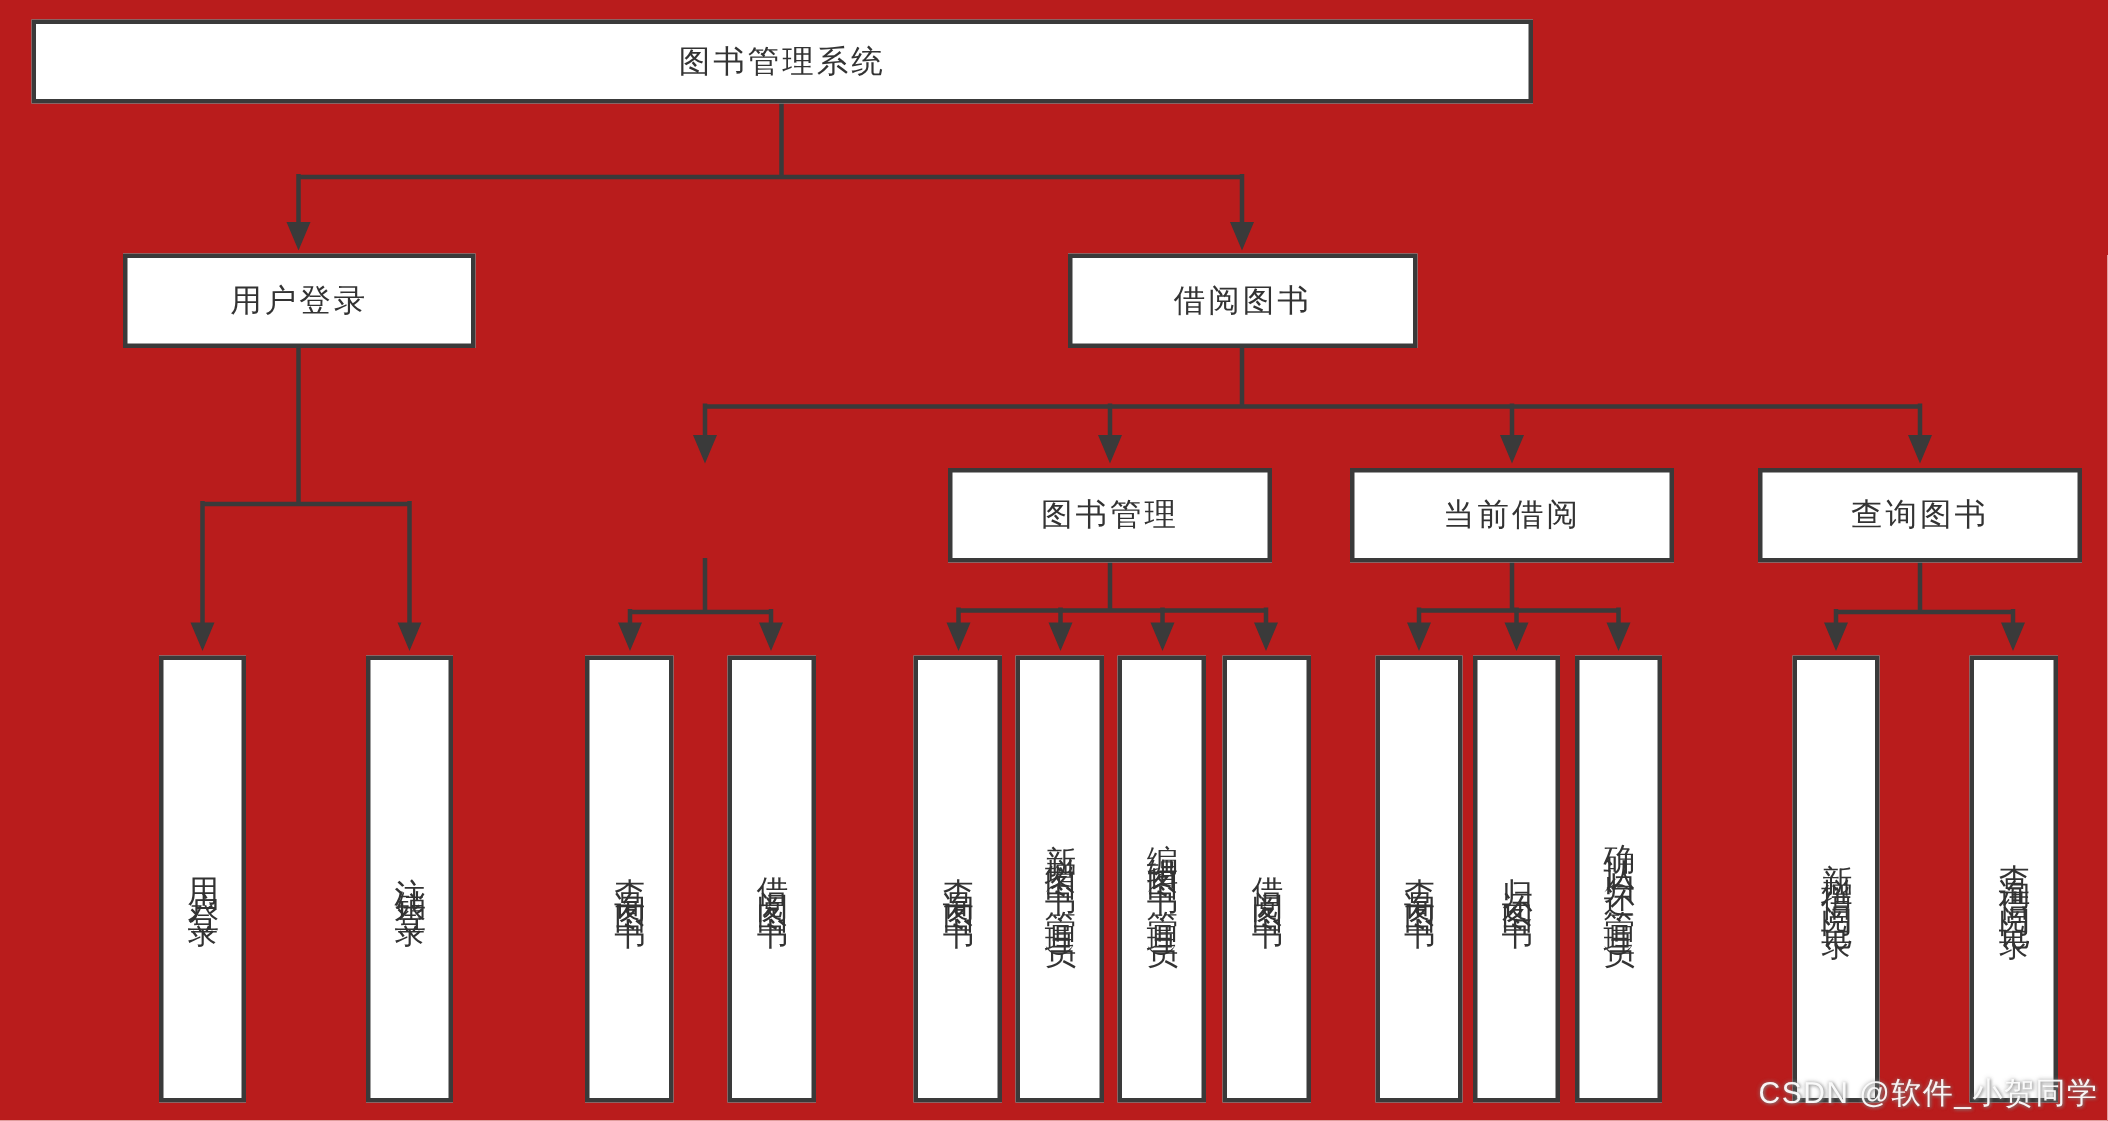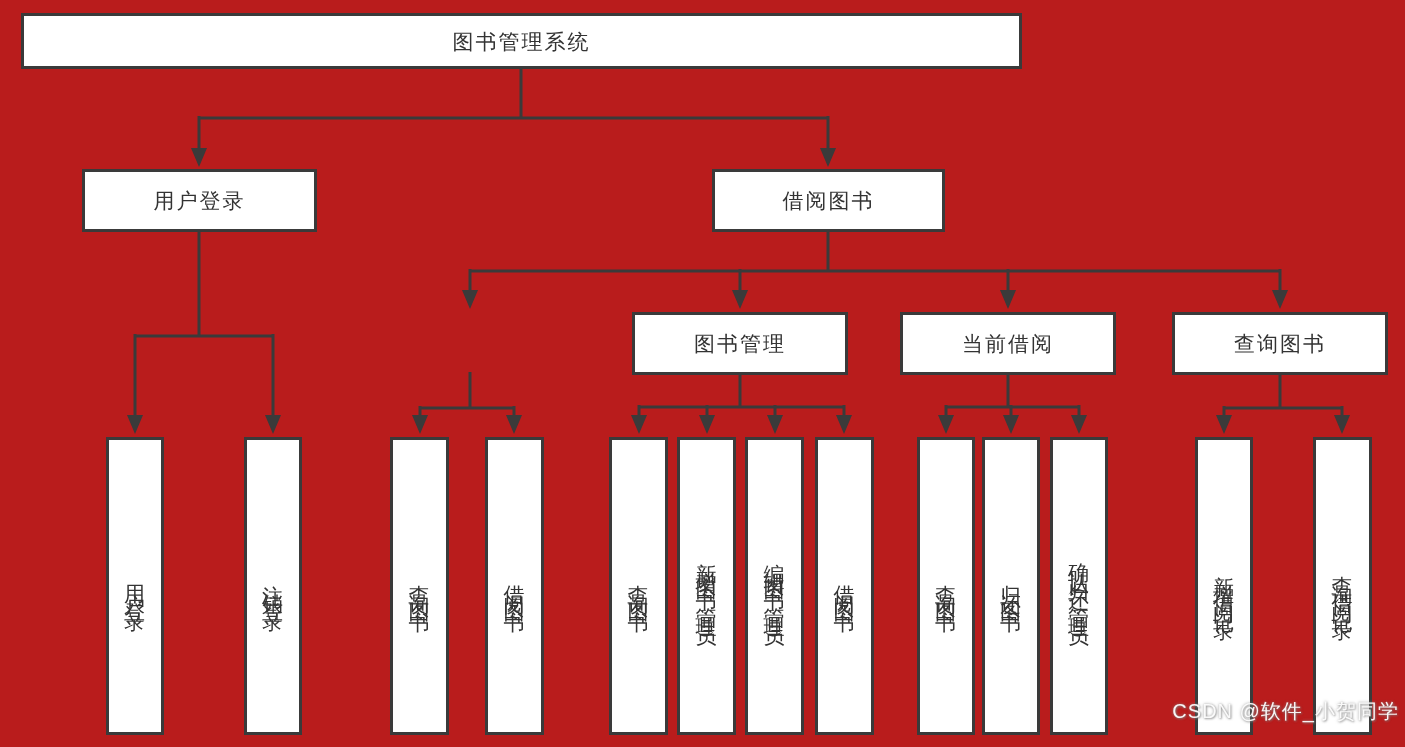--- a/index.html
+++ b/index.html
@@ -39,21 +39,21 @@
   .box .v-label {
     writing-mode: vertical-rl;
     text-orientation: mixed;
     letter-spacing: 9px;
     white-space: nowrap;
     font-size: 21px;
   }
   .watermark {
     position: absolute;
     right: 6px;
-    bottom: 22px;
+    bottom: 5px;
     font-size: 20px;
     letter-spacing: 1px;
     color: rgba(253, 253, 253, 0.95);
     text-shadow: 0 0 3px rgba(140, 140, 140, 0.85), 1px 1px 2px rgba(120, 120, 120, 0.6);
     white-space: nowrap;
   }
 </style>
 </head>
 <body>
 

